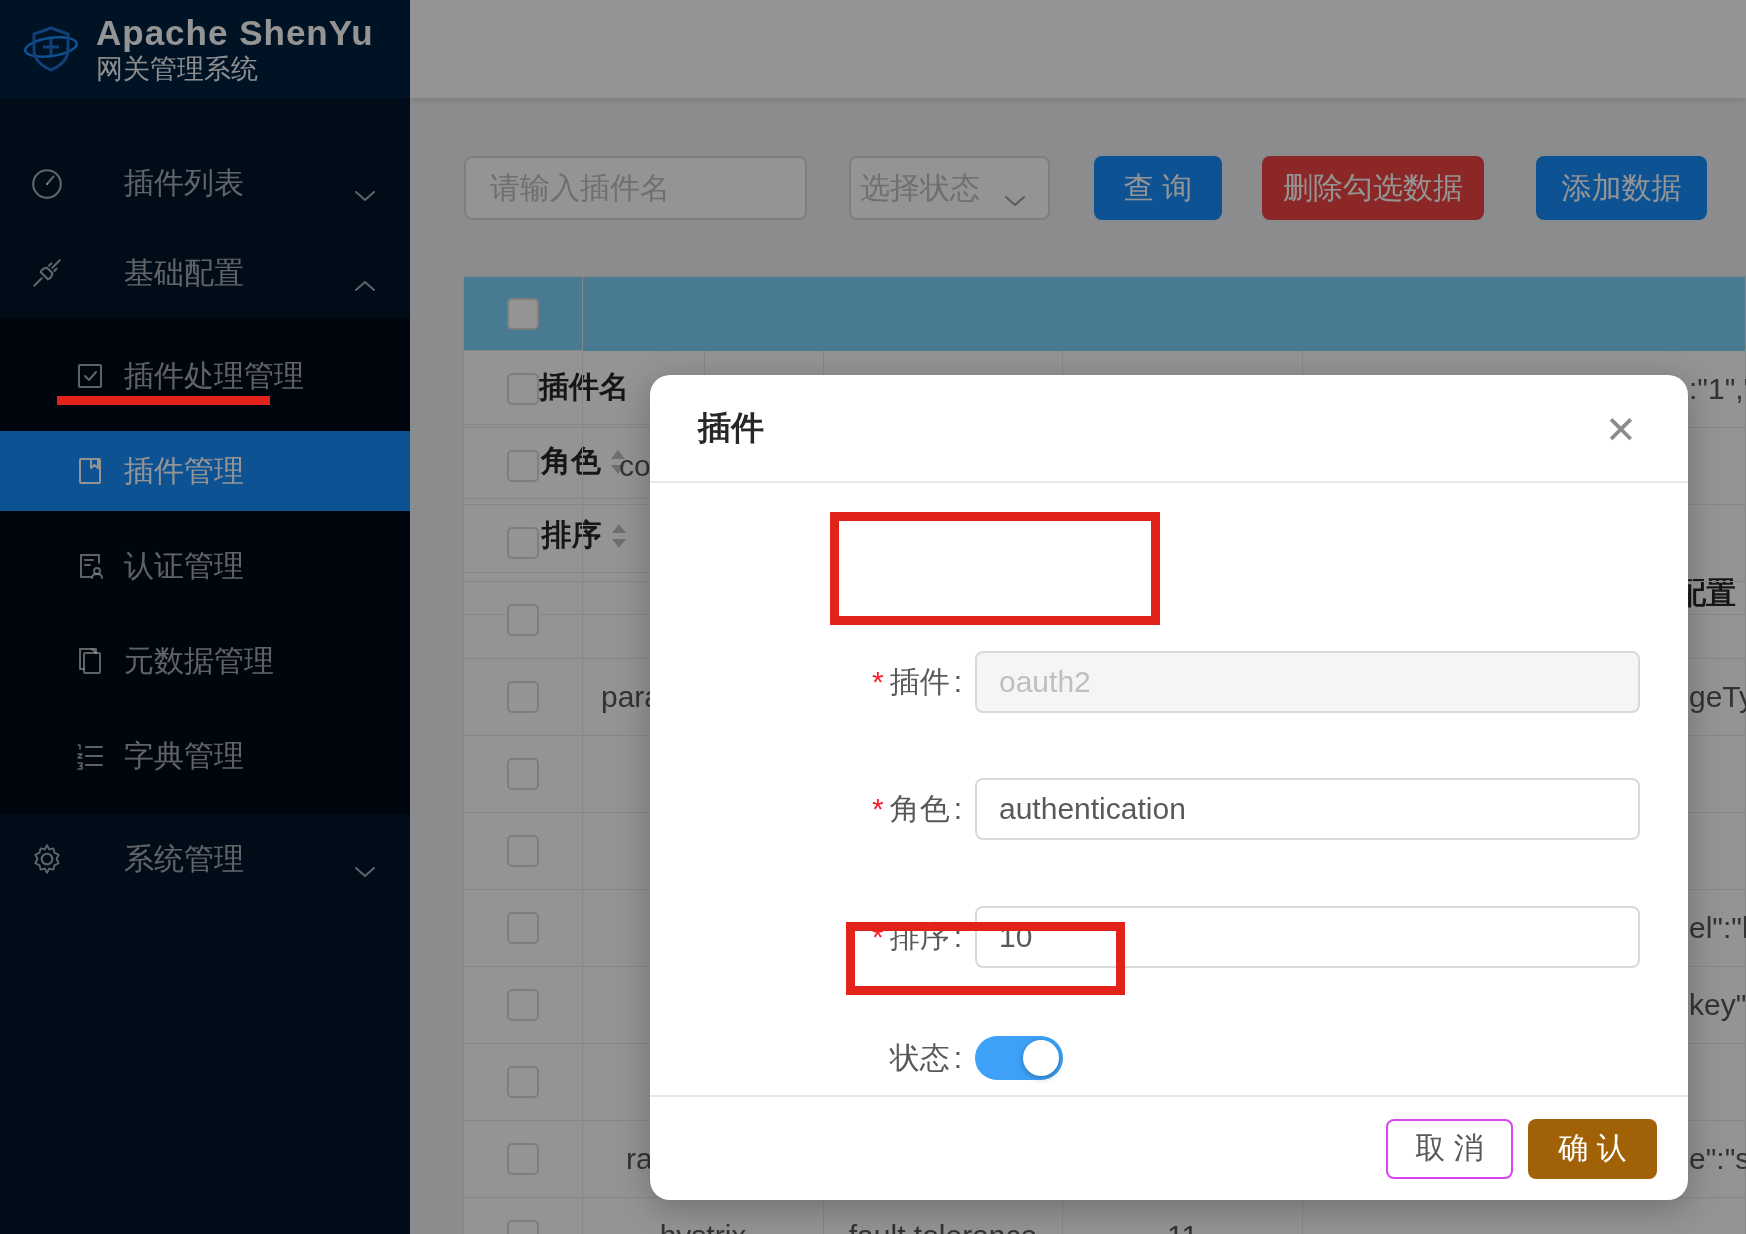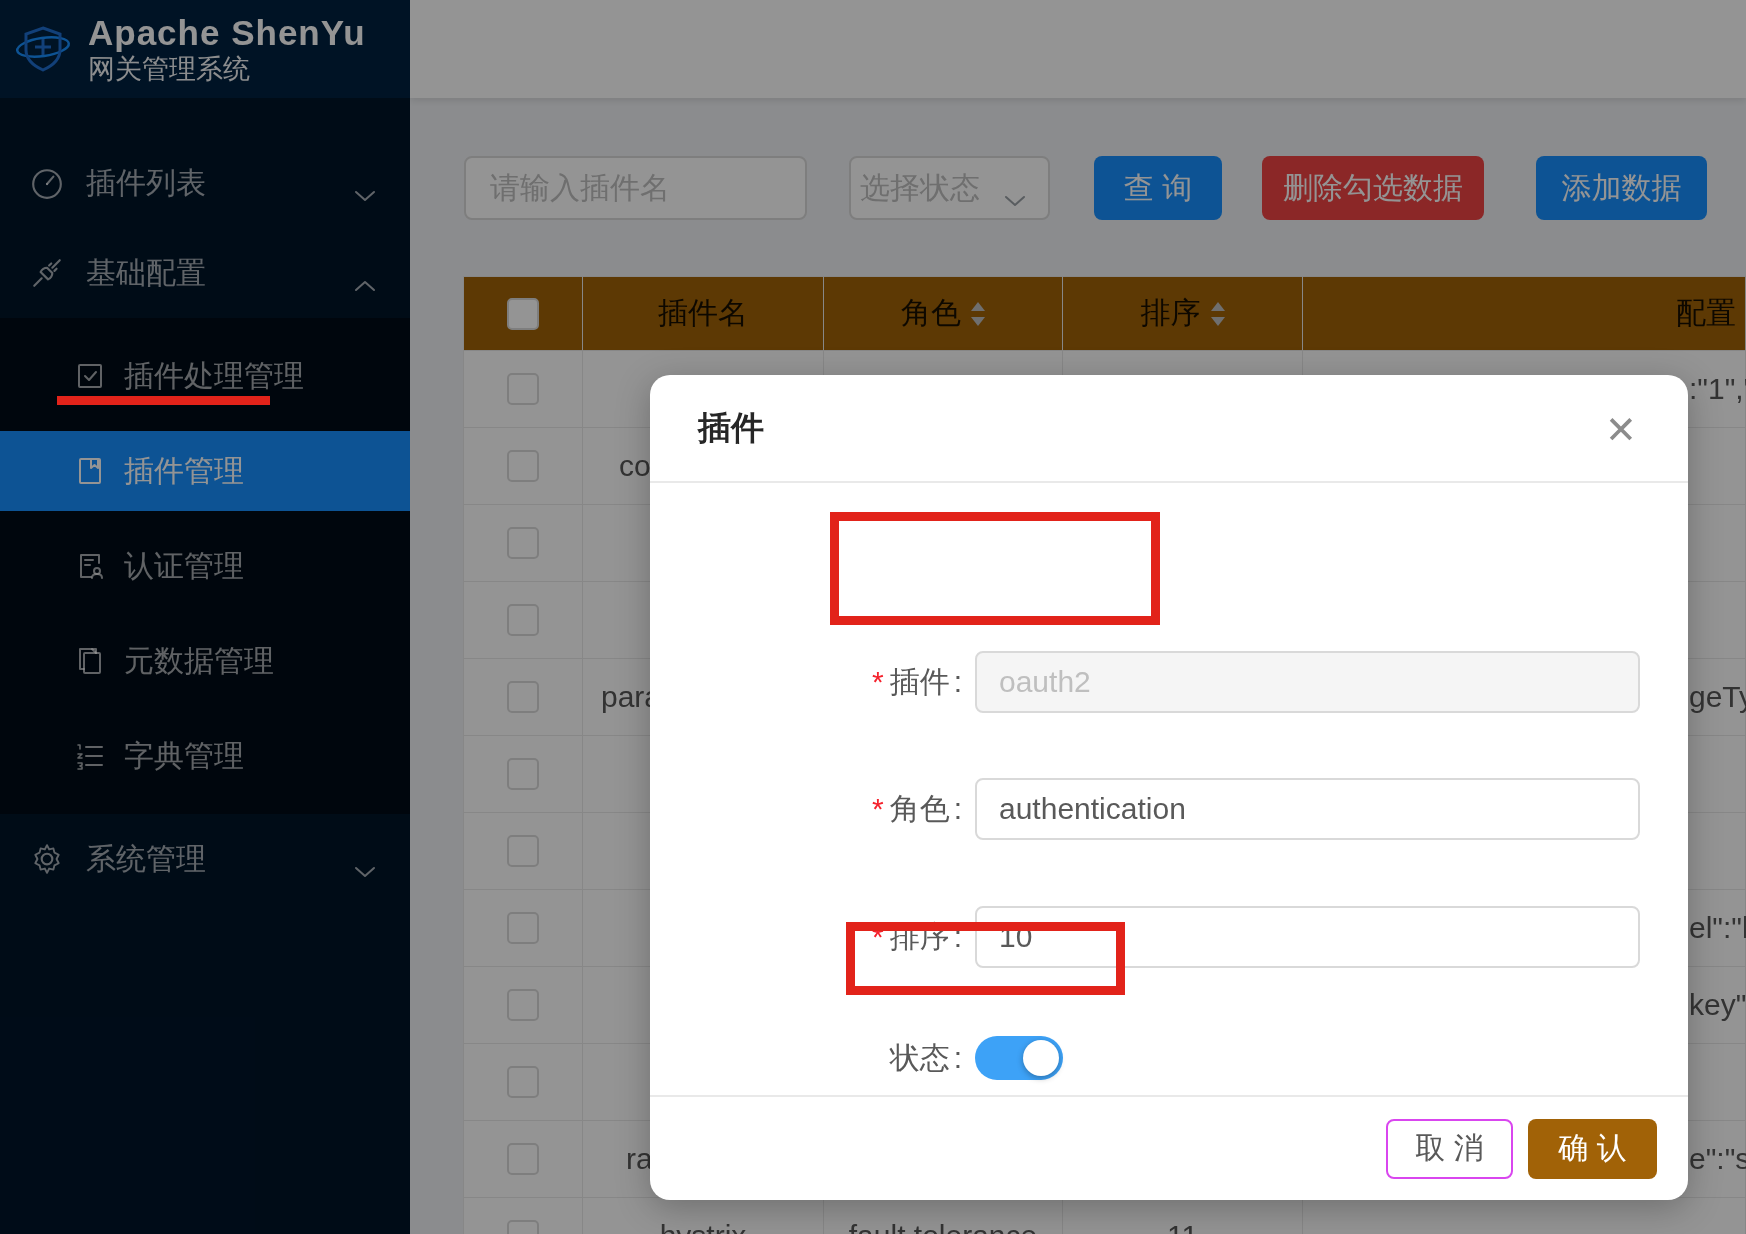--- a/index.html
+++ b/index.html
@@ -2,26 +2,26 @@
 <html><head>
 <meta charset="utf-8">
 <style>
   * { margin:0; padding:0; box-sizing:border-box; }
   html,body { width:1746px; height:1234px; }
   body { font-family:"Liberation Sans","DejaVu Sans",sans-serif; }
   .app { position:relative; width:1746px; height:1234px; overflow:hidden; background:#f0f2f5; }
 
   
   .sidebar { position:absolute; left:0; top:0; width:410px; height:1234px; background:#001529; z-index:1; }
-  .logo-block { height:98px; background:#002140; display:flex; align-items:center; padding-left:14px; }
+  .logo-block { height:98px; background:#002140; display:flex; align-items:center; padding-left:22px; }
   .logo-icon { width:58px; height:58px; flex:none; }
   .brand-text { margin-left:16px; line-height:1.15; }
   .brand-title { color:#ffffff; font-size:35px; font-weight:bold; letter-spacing:1px; }
   .brand-sub { color:rgba(255,255,255,0.95); font-size:27px; }
-  .menu-item { position:relative; height:90px; display:flex; align-items:center; padding-left:30px; color:rgba(255,255,255,0.65); font-size:30px; cursor:pointer; }
+  .menu-item { position:relative; height:90px; display:flex; align-items:center; padding-left:30px; color:rgba(255,255,255,0.65); font-size:30px; cursor:pointer;gap:38px; }
   .menu-item .mi-icon { width:34px; height:34px; margin-right:22px; flex:none; }
   .menu-item .chev { position:absolute; right:34px; width:22px; height:14px; }
   .submenu { background:#000c17; padding:18px 0; }
   .sub-item { position:relative; height:80px; margin-bottom:15px; display:flex; align-items:center; padding-left:74px; color:rgba(255,255,255,0.65); font-size:30px; cursor:pointer; }
   .sub-item:last-child { margin-bottom:0; }
   .sub-item .mi-icon { width:32px; height:32px; margin-right:18px; flex:none; }
   .sub-item.selected { background:#1890ff; color:#ffffff; }
   svg.ic { stroke:currentColor; fill:none; stroke-width:2; stroke-linecap:round; stroke-linejoin:round; width:100%; height:100%; }
 
   
@@ -33,21 +33,21 @@
   .search-box::placeholder { color:#bfbfbf; }
   .select-box { left:849px; width:201px; display:flex; align-items:center; padding-left:9px; color:#bfbfbf; }
   .select-box .sel-chev { position:absolute; right:22px; width:22px; height:14px; color:#9aa0a6; }
   .tb-btn { position:absolute; top:156px; height:64px; border:none; border-radius:8px; color:#fff; font-size:30px; text-align:center; cursor:pointer; }
   .btn-query { left:1094px; width:128px; background:#1890ff; }
   .btn-delete { left:1262px; width:222px; background:#ef4444; }
   .btn-add { left:1536px; width:171px; background:#1890ff; }
 
   
   .table { position:absolute; left:463px; top:276px; width:1283px; background:#fff; border:1px solid #e8e8e8; }
-  .thead { display:flex; height:74px; background:#a16207; font-weight:normal; color:rgba(0,0,0,0.85); }
+  .thead { display:flex; height:74px; background:#7dd3fc; font-weight:bold; color:rgba(0,0,0,0.85);flex-direction:column; }
   .trow { display:flex; height:77px; color:#595959; }
   .cell { position:relative; display:flex; align-items:center; justify-content:center; font-size:30px; border-right:1px solid #e8e8e8; border-bottom:1px solid #e8e8e8; height:100%; }
   .c-check { width:119px; flex:none; }
   .c-name { width:241px; flex:none; }
   .c-role { width:239px; flex:none; }
   .c-sort { width:240px; flex:none; }
   .c-config { flex:1; border-right:none; }
   .thead .c-config { justify-content:flex-end; padding-right:9px; }
   .checkbox { width:32px; height:32px; border:2px solid #d9d9d9; border-radius:5px; background:#fff; }
   .sorter { display:inline-flex; flex-direction:column; margin-left:10px; line-height:0; }

